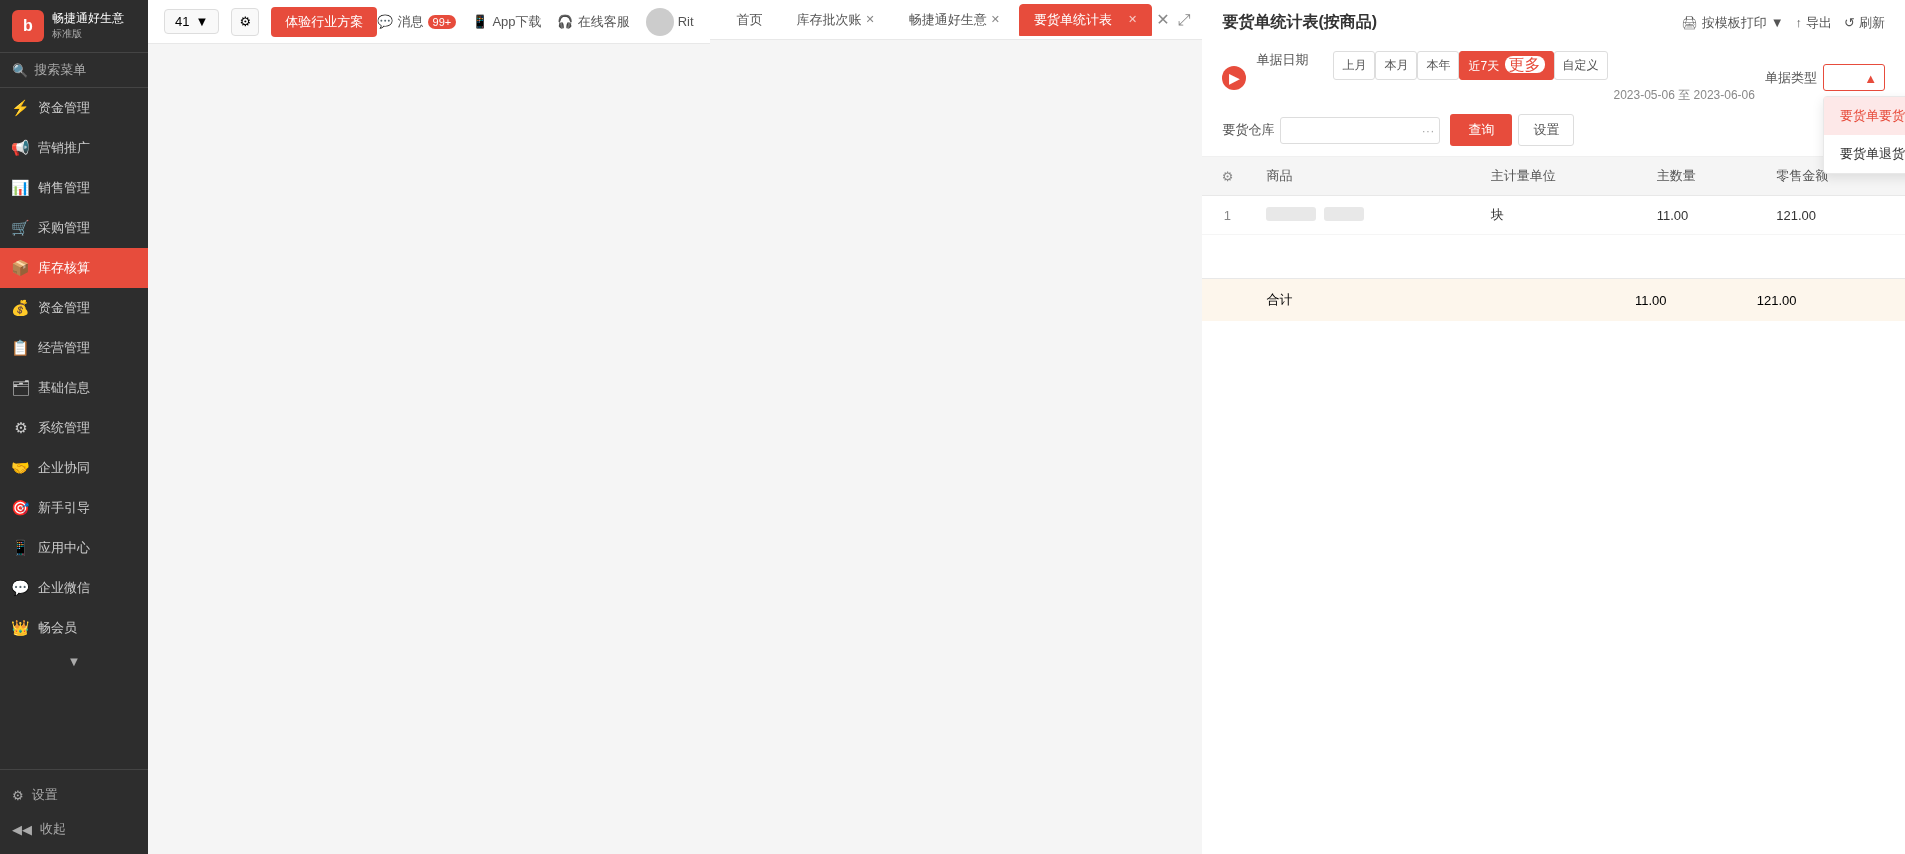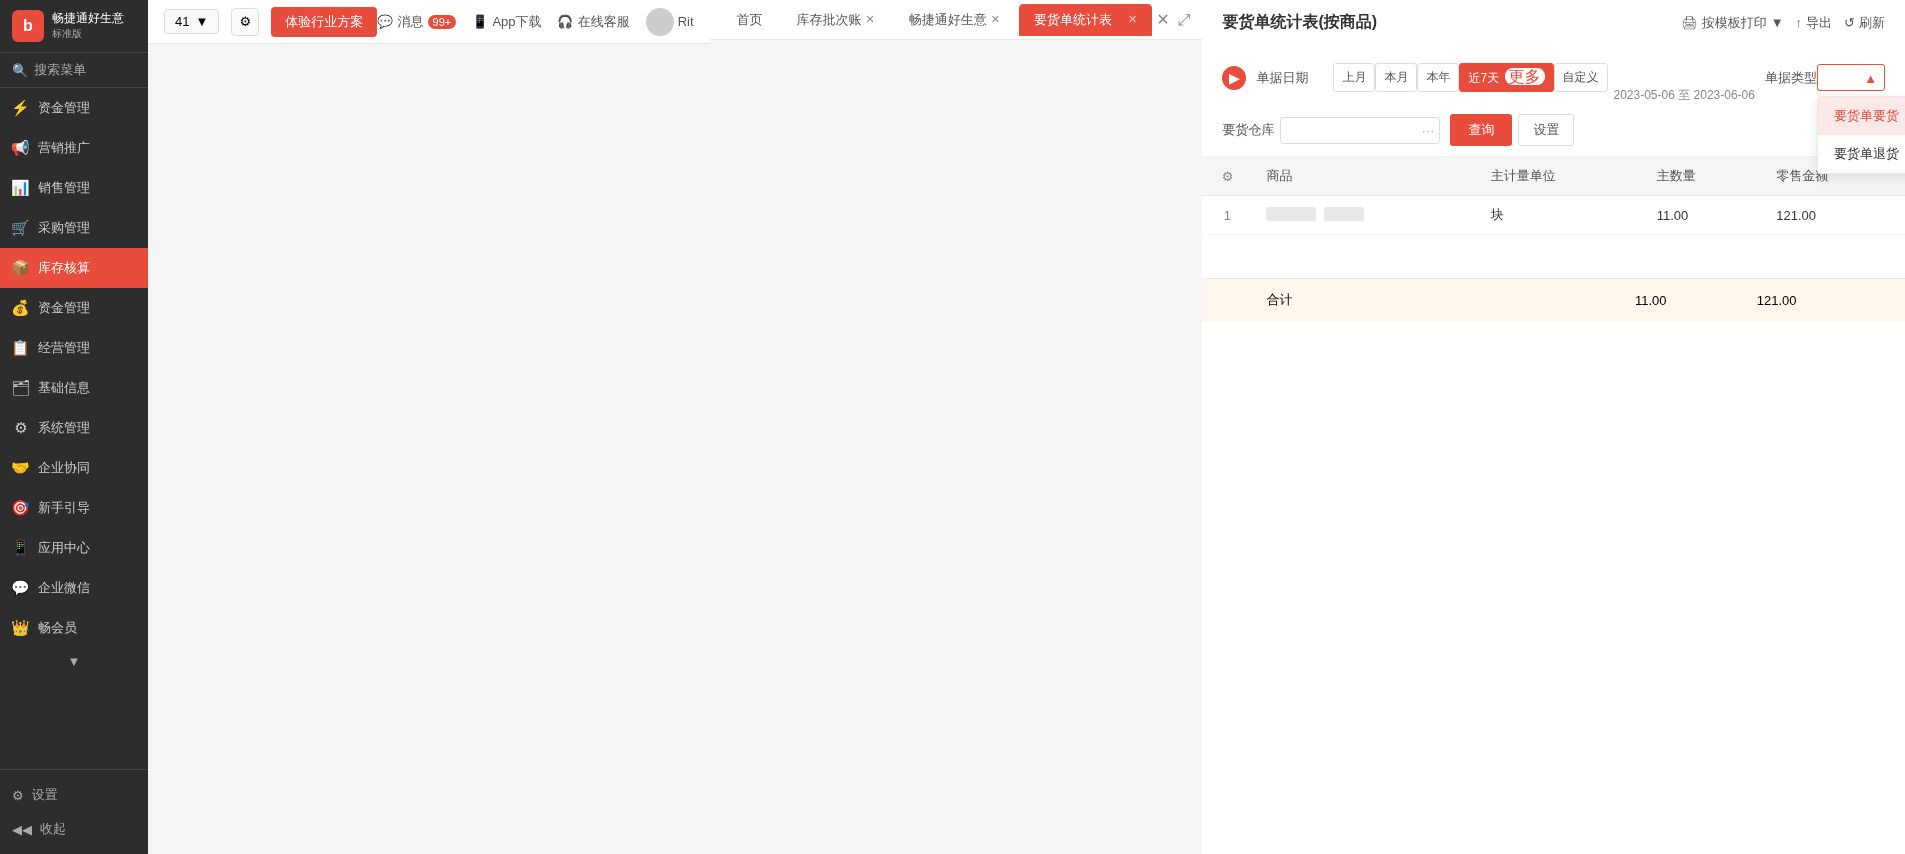--- a/index.html
+++ b/index.html
@@ -139,38 +139,38 @@
       border-bottom: 1px solid #f0f0f0;
       display: flex; align-items: center; flex-wrap: wrap; gap: 10px;
     }
     .filter-toggle {
       width: 24px; height: 24px;
       background: #e74c3c;
       border-radius: 50%;
       display: flex; align-items: center; justify-content: center;
       color: white; cursor: pointer; font-size: 14px; flex-shrink: 0;
     }
-    .filter-group { display: flex; align-items: center; gap: 6px; }
+    .filter-group { display: flex; align-items: flex-start; gap: 6px; }
     .filter-label { color: #555; font-size: 13px; }
     .date-btns { display: flex; gap: 0; margin-left: 19px; }
     .date-btn {
       padding: 3px 8px; border: 1px solid #ddd; border-radius: 3px;
       cursor: pointer; font-size: 12px; color: #555; background: #fff;
     }
     .date-btn.custom-badge {
       background: #e74c3c; color: white; border-color: #e74c3c;
       position: relative;
     }
     .date-range-text { font-size: 12px; color: #888; margin-top: 36px; }
     .custom-btn {
       padding: 3px 8px; border: 1px solid #ddd; border-radius: 3px;
       cursor: pointer; font-size: 12px; color: #555; background: #fff;
     }
 
-    .filter-select-group { display: flex; align-items: center; flex: 1; }
+    .filter-select-group { display: flex; align-items: center; gap: 6px; flex: 1; }
     .filter-select-label { color: #555; font-size: 13px; white-space: nowrap; }
     .select-input-wrapper {
       position: relative; flex: 1; max-width: 400px;
     }
     .select-input {
       width: 100%; border: 1px solid #e74c3c; border-radius: 3px;
       padding: 5px 30px 5px 8px; font-size: 13px; outline: none;
       background: #fff;
     }
     .select-arrow {

